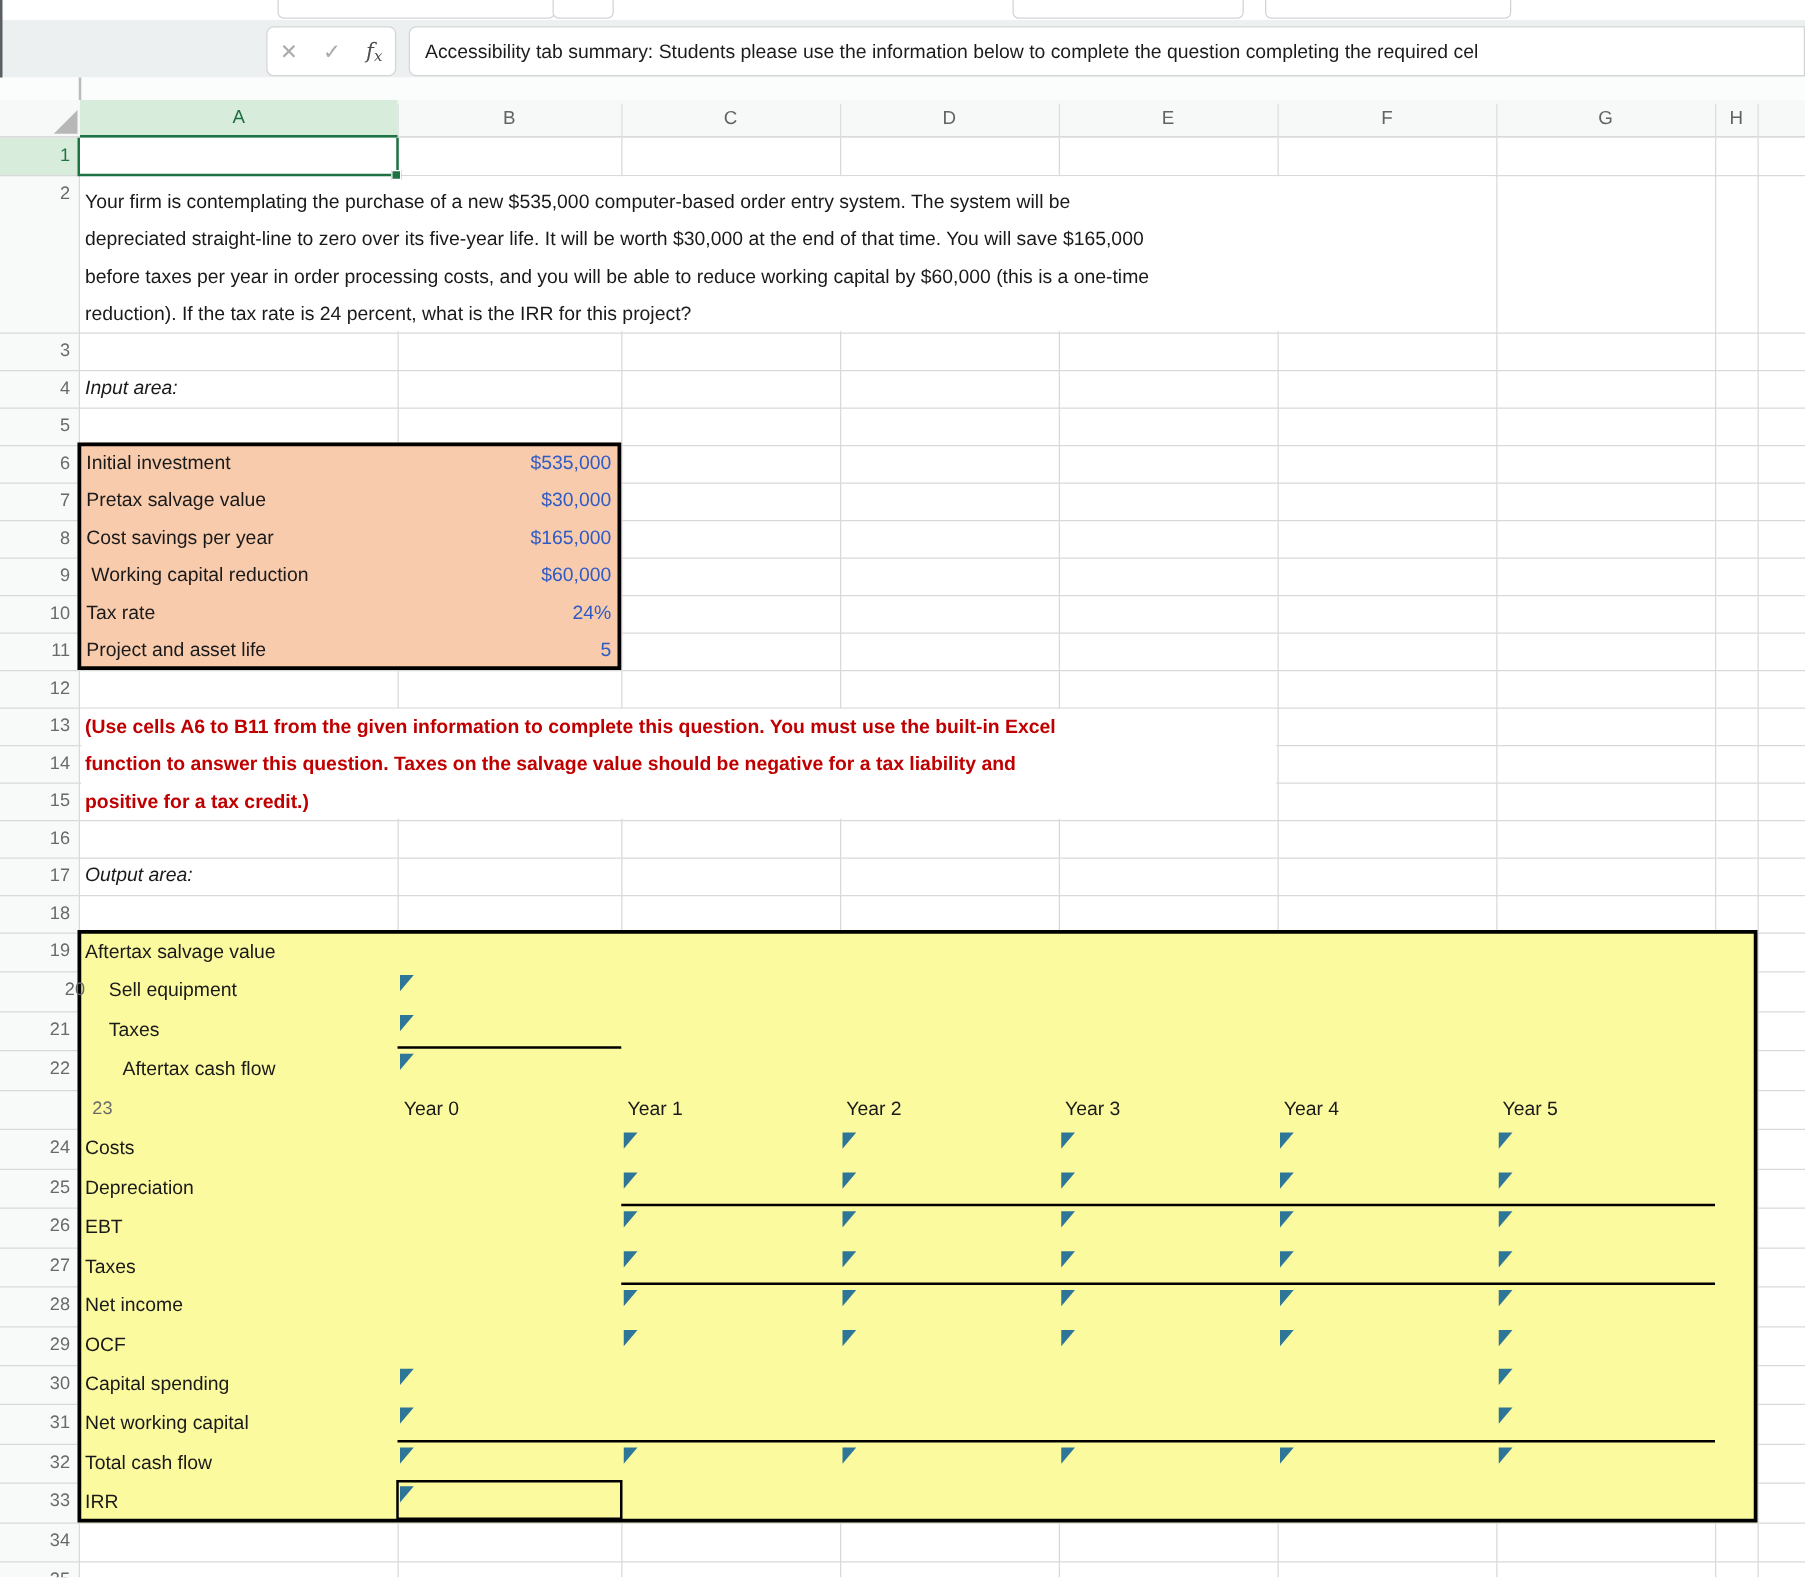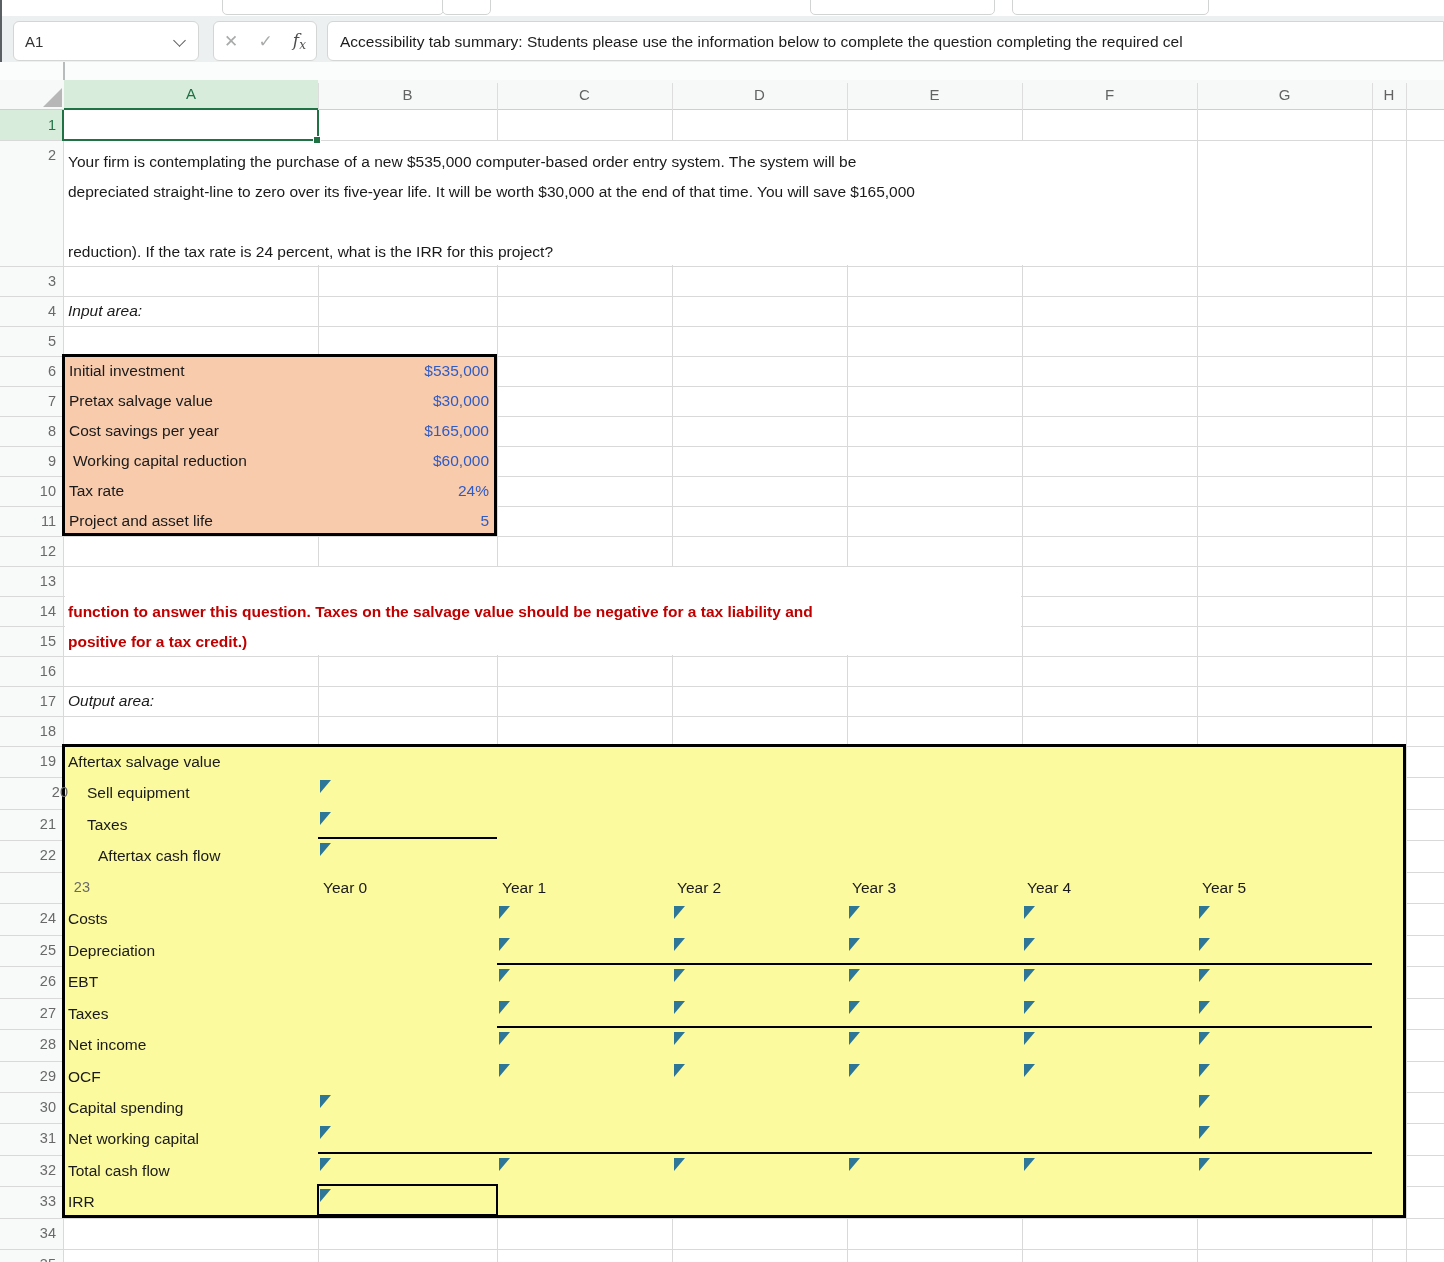--- a/index.html
+++ b/index.html
@@ -65,24 +65,20 @@
 
 <div class="stage">
 
   <div class="abs topstrip">
     <div class="frag" style="left:222px;width:220px;"></div>
     <div class="frag" style="left:442px;width:47px;"></div>
     <div class="frag" style="left:810px;width:183px;"></div>
     <div class="frag" style="left:1012px;width:195px;"></div>
   </div>
   <div class="abs fbar">
-    <div class="namebox">
-      <span>A1</span>
-      <span class="chev"></span>
-    </div>
     <div class="fngroup">
       <span class="fnx">✕</span>
       <span class="fnok">✓</span>
       <span class="fx"><span>f</span><span class="sub">x</span></span>
     </div>
     <div class="ffield">Accessibility tab summary: Students please use the information below to complete the question completing the required cel</div>
   </div>
   <div class="abs winedge"></div>
   <div class="abs gapstrip"></div>
   <div class="abs gapdiv"></div>
@@ -199,25 +195,27 @@
     </div>
 
   <div class="mcell" style="left:65px;top:141px;width:1131px;height:124px;"></div>
   <div class="mcell" style="left:65px;top:567px;width:956px;height:88px;"></div>
 
   <div class="blk orange" style="left:62px;top:354px;width:435px;height:182px;"></div>
   <div class="blk yellow" style="left:62px;top:744px;width:1344px;height:474px;"></div>
 
   <div class="celltext" style="left:68px;top:147px;width:1128px;">Your firm is contemplating the purchase of a new $535,000 computer-based order entry system. The system will be</div>
   <div class="celltext" style="left:68px;top:177px;width:1128px;">depreciated straight-line to zero over its five-year life. It will be worth $30,000 at the end of that time. You will save $165,000</div>
+  <div class="celltext" style="left:68px;top:207px;width:1128px;">before taxes per year in order processing costs, and you will be able to reduce working capital by $60,000 (this is a one-time</div>
   <div class="celltext" style="left:68px;top:237px;width:1128px;">reduction). If the tax rate is 24 percent, what is the IRR for this project?</div>
 
   <div class="celltext it" style="left:68px;top:296px;">Input area:</div>
   <div class="celltext it" style="left:68px;top:686px;">Output area:</div>
 
+  <div class="celltext red" style="left:68px;top:567px;">(Use cells A6 to B11 from the given information to complete this question. You must use the built-in Excel</div>
   <div class="celltext red" style="left:68px;top:597px;">function to answer this question. Taxes on the salvage value should be negative for a tax liability and</div>
   <div class="celltext red" style="left:68px;top:627px;">positive for a tax credit.)</div>
 
   <div id="inputrows">
       <div class="celltext" style="left: 69px; top: 356px; z-index: 5;">Initial investment</div>
       <div class="celltext blue rightal" style="left: 318px; top: 356px; width: 171px; z-index: 5;">$535,000</div>
       <div class="celltext" style="left: 69px; top: 386px; z-index: 5;">Pretax salvage value</div>
       <div class="celltext blue rightal" style="left: 318px; top: 386px; width: 171px; z-index: 5;">$30,000</div>
       <div class="celltext" style="left: 69px; top: 416px; z-index: 5;">Cost savings per year</div>
       <div class="celltext blue rightal" style="left: 318px; top: 416px; width: 171px; z-index: 5;">$165,000</div>

